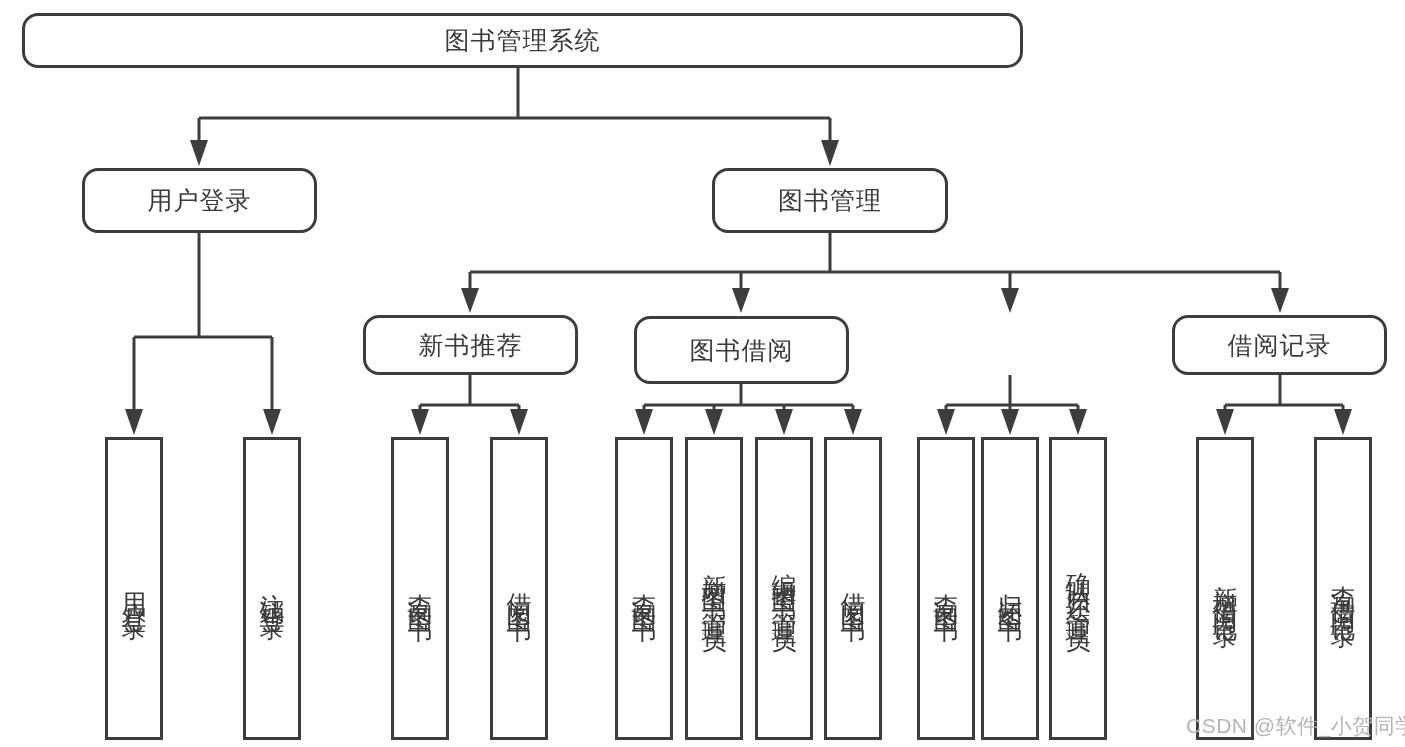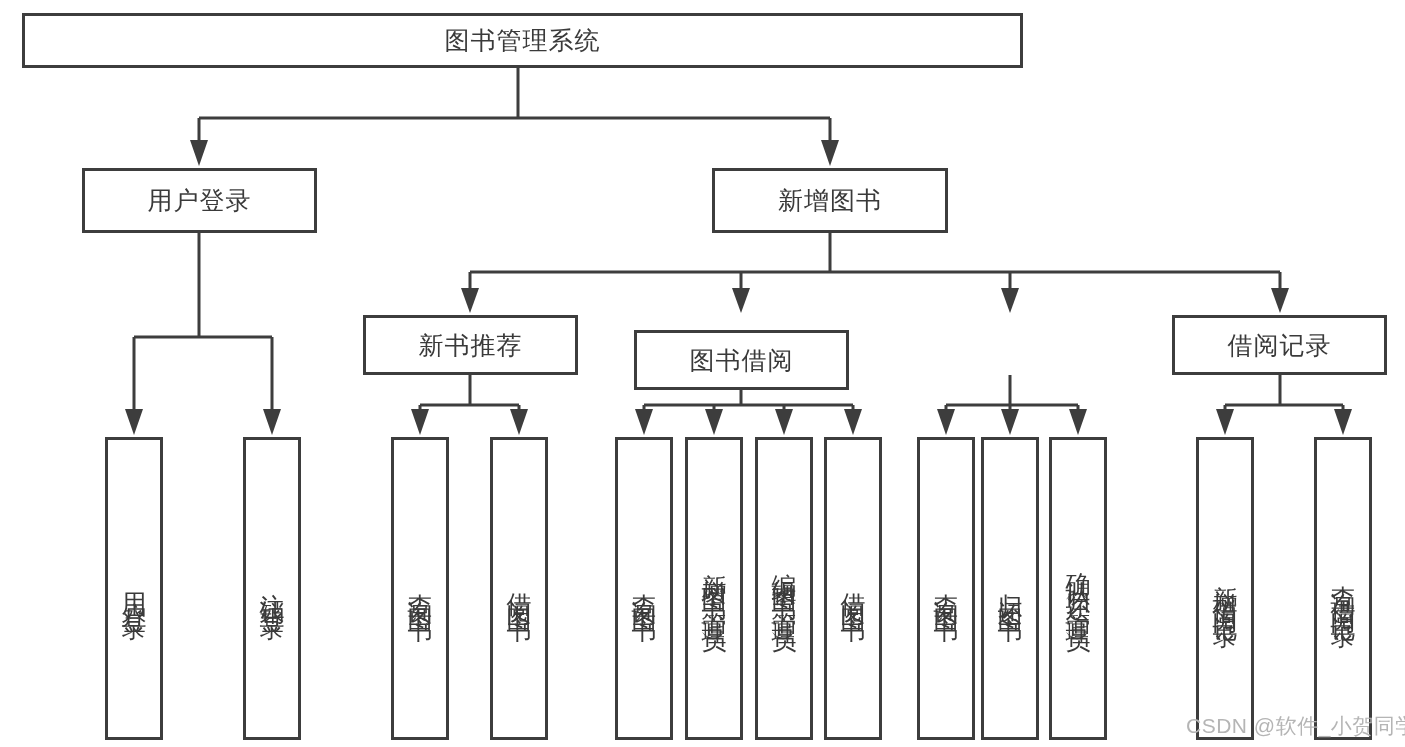--- a/index.html
+++ b/index.html
@@ -13,21 +13,21 @@
   .connectors{position:absolute;left:0;top:0;width:1405px;height:747px;pointer-events:none;}
   .node{
     position:absolute;
     box-sizing:border-box;
     border:3px solid #3d3d3d;
     background:#ffffff;
     color:#3a3a3a;
     display:flex;align-items:center;justify-content:center;
     text-align:center;
   }
-  .node.h{font-size:25px;letter-spacing:1px;}
+  .node.h{font-size:25px;letter-spacing:1px;border-radius:16px;}
   .node.v{
     writing-mode:vertical-rl;
     text-orientation:mixed;
     font-size:25px;
     letter-spacing:8px;
     line-height:1;
   }
   .watermark{
     position:absolute;
     left:1186px;top:712px;
@@ -96,24 +96,24 @@
       <polygon points="1001,409 1019,409 1010,435"></polygon>
       <polygon points="1069,409 1087,409 1078,435"></polygon>
       <polygon points="1216,409 1234,409 1225,435"></polygon>
       <polygon points="1334,409 1352,409 1343,435"></polygon>
     </g>
   </svg>
 
   <div class="node h" style="left:22px;top:13px;width:1001px;height:55px;">图书管理系统</div>
 
   <div class="node h" style="left:82px;top:168px;width:235px;height:65px;">用户登录</div>
-  <div class="node h" style="left:712px;top:168px;width:236px;height:65px;">新增图书</div>
+  <div class="node h" style="left:712px;top:168px;width:236px;height:65px;">图书管理</div>
 
   <div class="node h" style="left:363px;top:315px;width:215px;height:60px;">新书推荐</div>
-  <div class="node h" style="left:634px;top:330px;width:215px;height:60px;">图书借阅</div>
+  <div class="node h" style="left:634px;top:316px;width:215px;height:68px;">图书借阅</div>
   <div class="node h" style="left:1172px;top:315px;width:215px;height:60px;">借阅记录</div>
 
   <div class="node v" style="left:105px;top:437px;width:58px;height:303px;">用户登录</div>
   <div class="node v" style="left:243px;top:437px;width:58px;height:303px;">注销登录</div>
 
   <div class="node v" style="left:391px;top:437px;width:58px;height:303px;">查询图书</div>
   <div class="node v" style="left:490px;top:437px;width:58px;height:303px;">借阅图书</div>
 
   <div class="node v" style="left:615px;top:437px;width:58px;height:303px;">查询图书</div>
   <div class="node v" style="left:685px;top:437px;width:58px;height:303px;">新增图书（管理员）</div>

